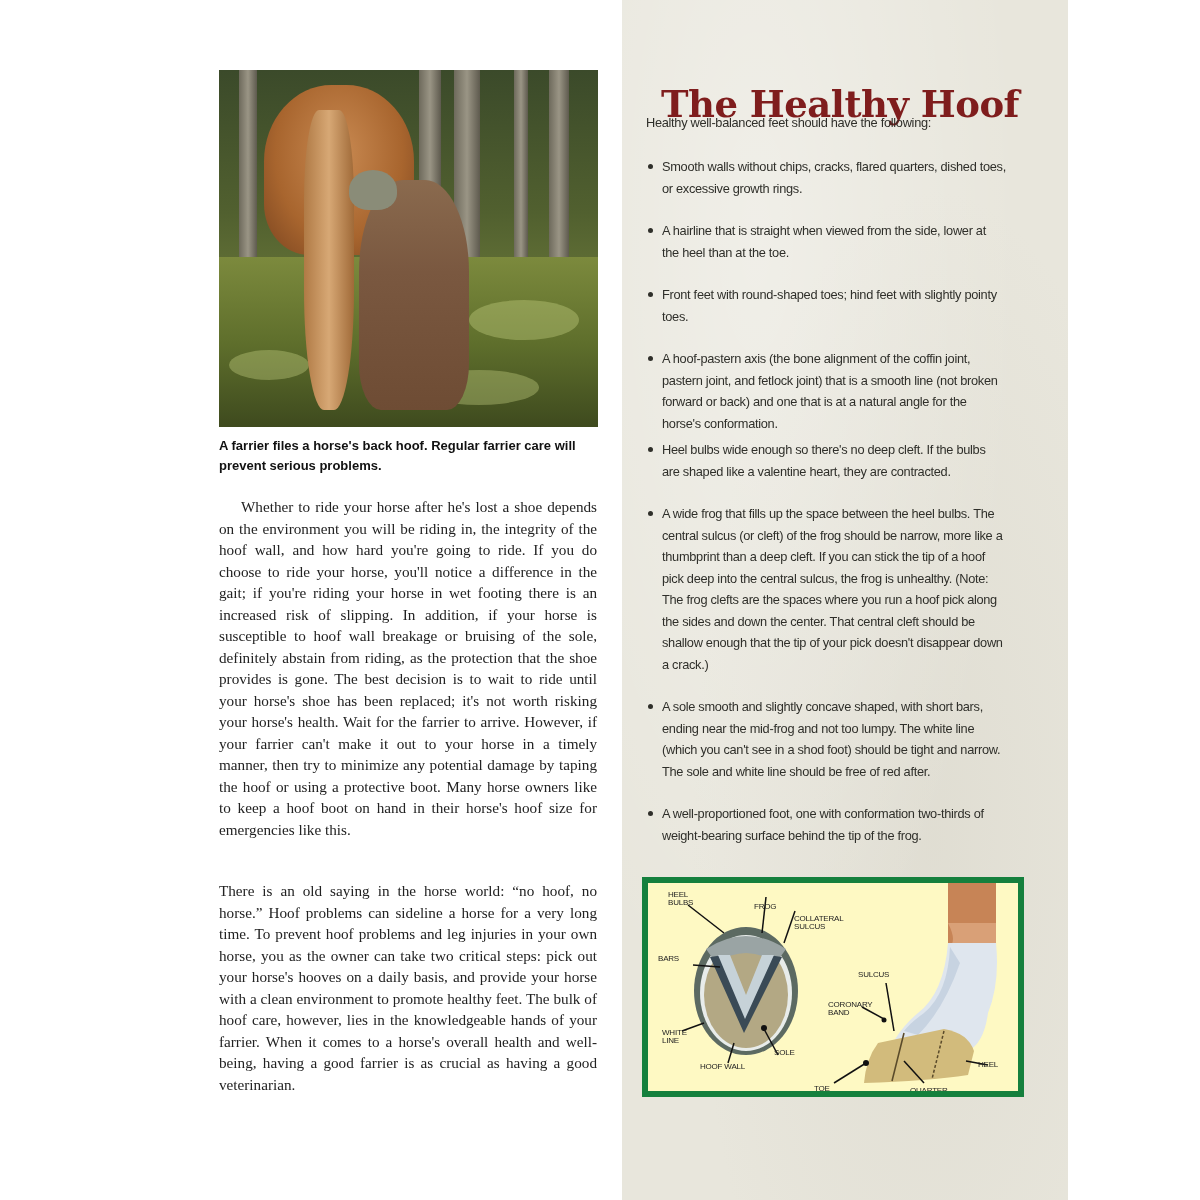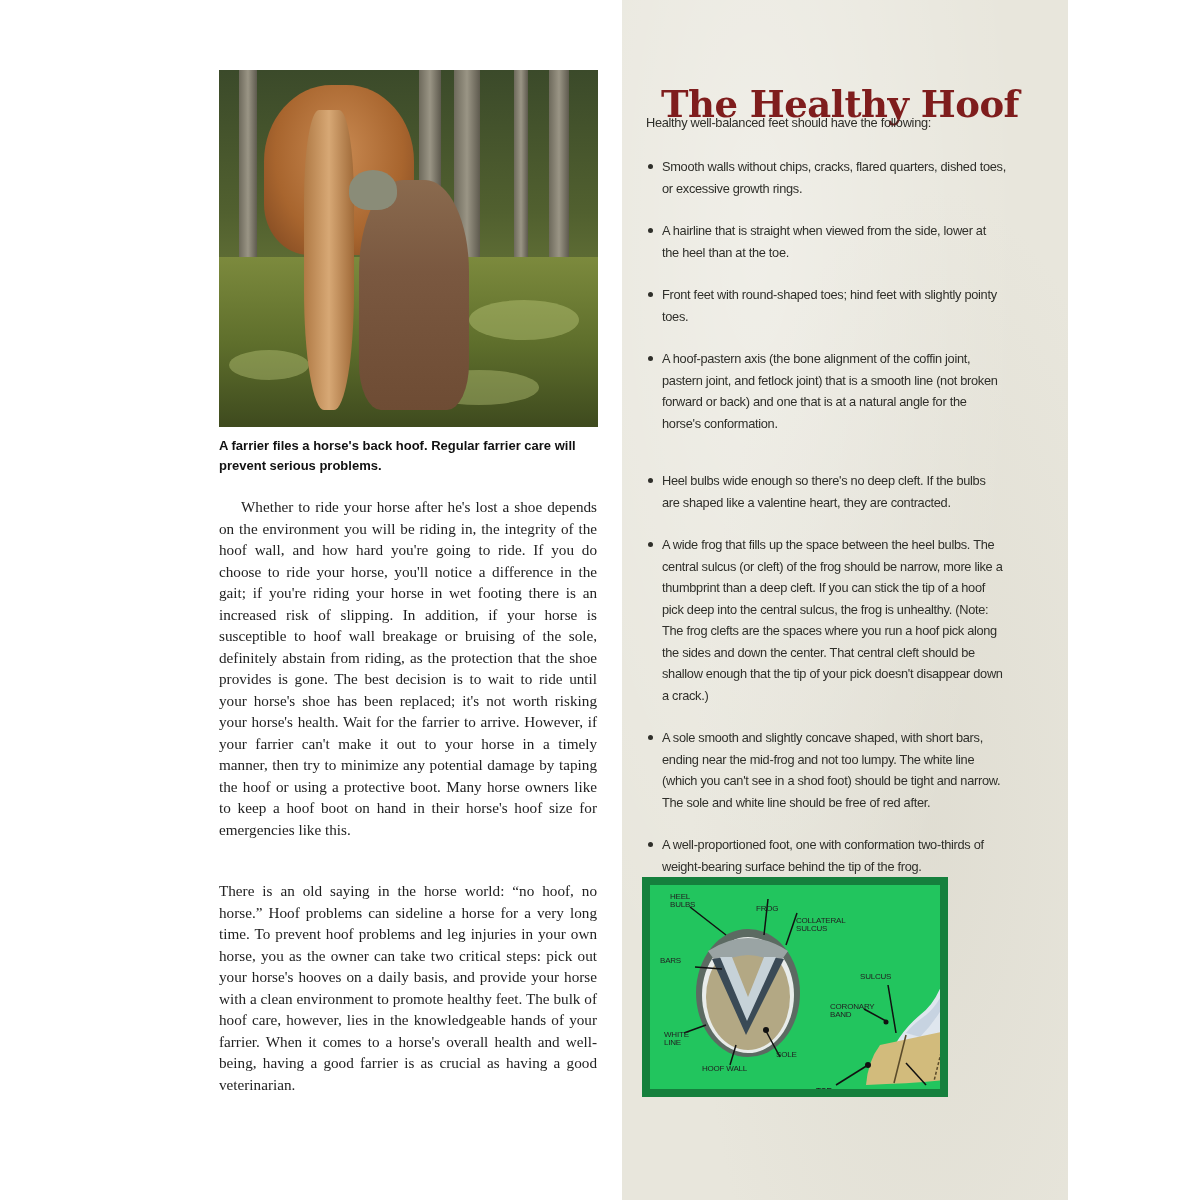--- a/index.html
+++ b/index.html
@@ -68,27 +68,27 @@
     .bullets { position: absolute; left: 646px; top: 156px; width: 360px; margin: 0; padding: 0; list-style: none; }
     .bullets li {
       position: relative; padding-left: 16px;
       font-family: "Liberation Sans", sans-serif; font-size: 12.8px; line-height: 21.5px; color: #2f2f2a;
       letter-spacing: -0.3px;
     }
     .bullets li .dot { position: absolute; left: 2px; top: 8px; width: 5px; height: 5px; border-radius: 50%; background: #2f2f2a; }
     .bullets li.b1 { margin-bottom: 21px; }
     .bullets li.b2 { margin-bottom: 21px; }
     .bullets li.b3 { margin-bottom: 21px; }
-    .bullets li.b4 { margin-bottom: 36px; }
+    .bullets li.b4 { margin-bottom: 5px; }
     .bullets li.b5 { margin-bottom: 21px; }
     .bullets li.b6 { margin-bottom: 21px; }
     .bullets li.b7 { margin-bottom: 21px; }
     .diagram {
-      position: absolute; left: 642px; top: 877px; width: 306px; height: 220px;
-      background: #22c55e; border: 8px solid #15803d; box-sizing: border-box; overflow: hidden;
+      position: absolute; left: 642px; top: 877px; width: 382px; height: 220px;
+      background: #fef9c3; border: 6px solid #15803d; box-sizing: border-box; overflow: hidden;
     }
     .diagram svg { position: absolute; left: 0; top: 0; }
     .diag-label {
       position: absolute; font-family: "Liberation Sans", sans-serif; font-size: 8px; line-height: 8px;
       color: #222; letter-spacing: -0.2px; white-space: pre-line;
     }
   </style>
 </head>
 <body>
 
@@ -175,15 +175,15 @@
 SULCUS</div>
   <div class="diag-label" style="left:10px;top:72px;">BARS</div>
   <div class="diag-label" style="left:14px;top:146px;">WHITE
 LINE</div>
   <div class="diag-label" style="left:52px;top:180px;">HOOF WALL</div>
   <div class="diag-label" style="left:126px;top:166px;text-align:right;">SOLE</div>
   <div class="diag-label" style="left:210px;top:88px;">SULCUS</div>
   <div class="diag-label" style="left:180px;top:118px;">CORONARY
 BAND</div>
   <div class="diag-label" style="left:330px;top:178px;">HEEL</div>
-  <div class="diag-label" style="left:166px;top:202px;font-weight:bold;">TOE</div>
+  <div class="diag-label" style="left:166px;top:202px;">TOE</div>
   <div class="diag-label" style="left:262px;top:204px;">QUARTER</div>
 </div>
 
 </body></html>

